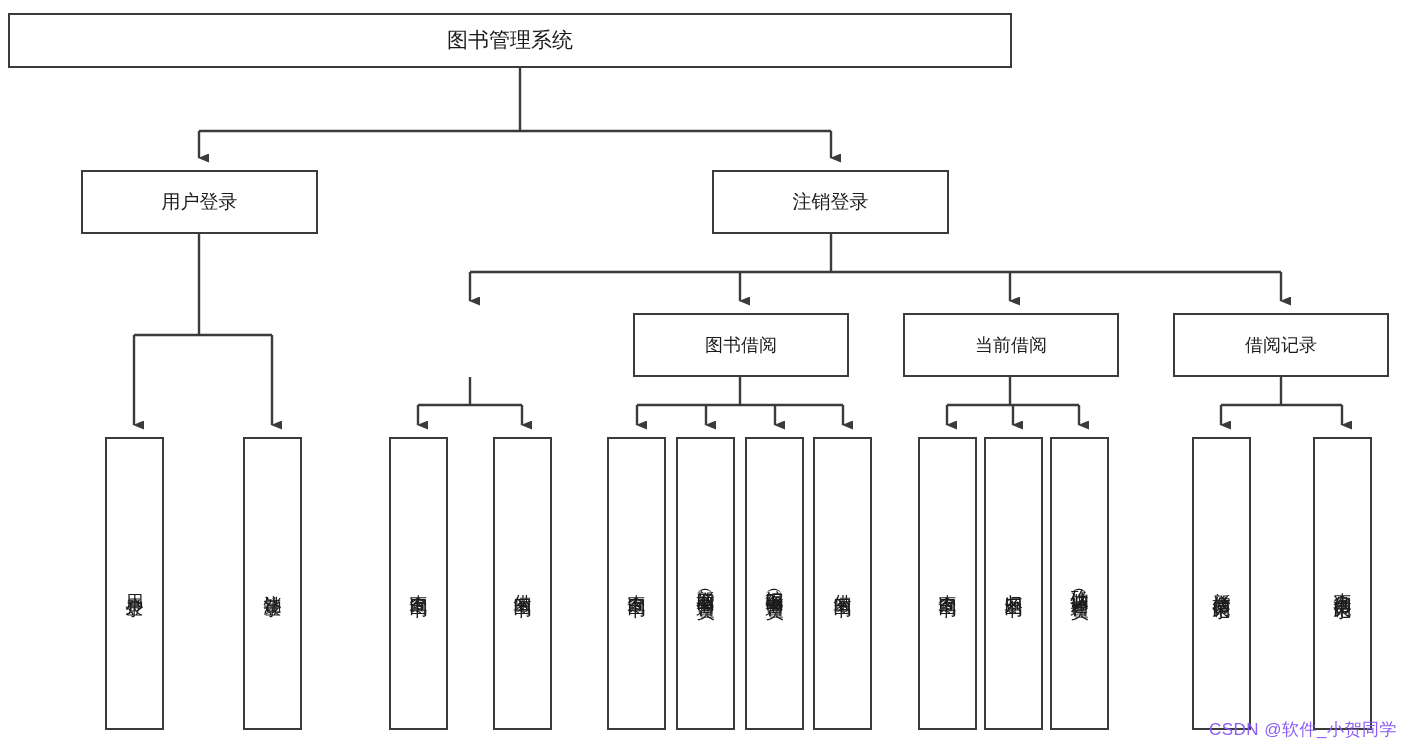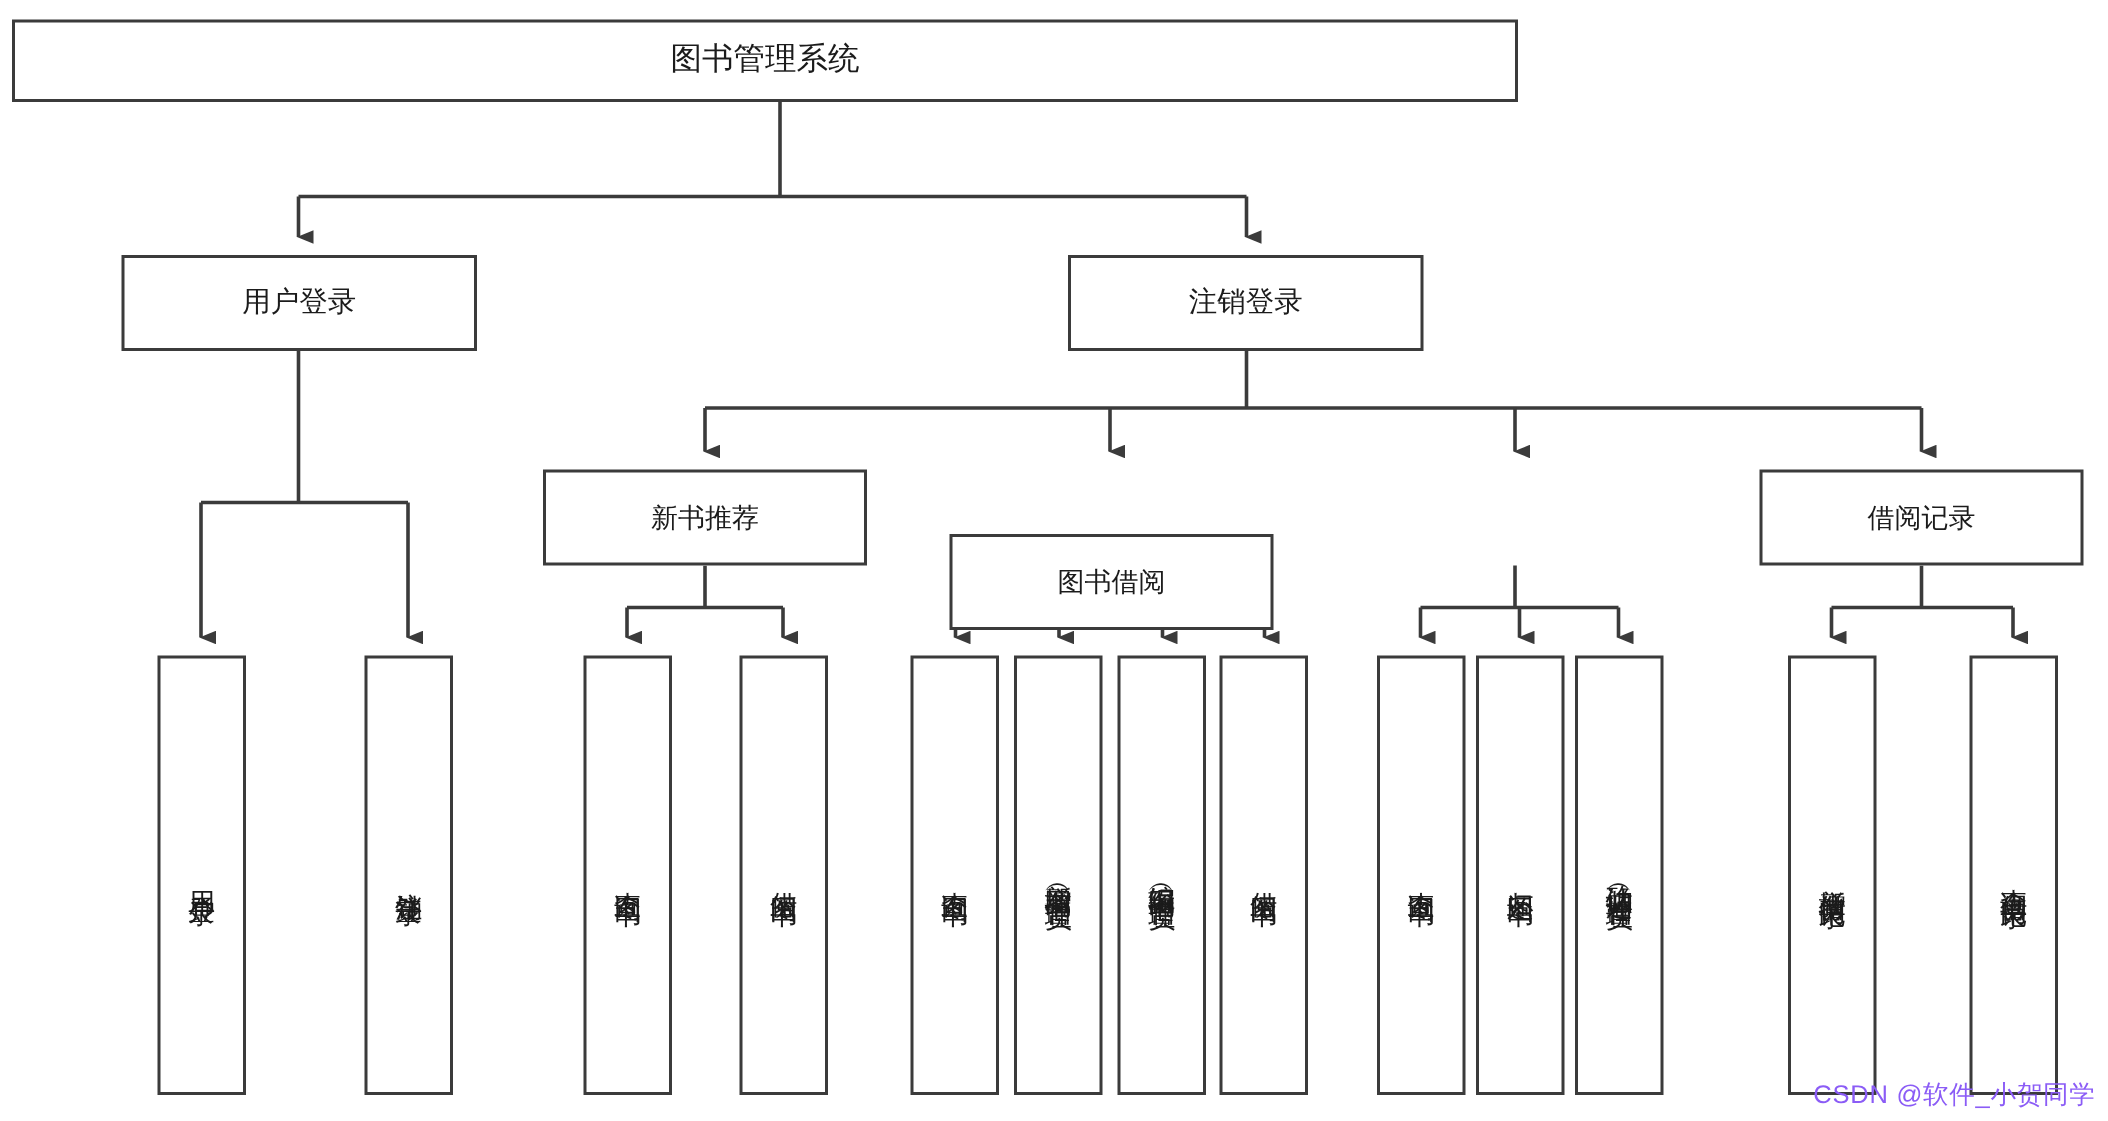--- a/index.html
+++ b/index.html
@@ -113,25 +113,25 @@
     <span>图书管理系统</span>
   </div>
 
   <div class="node h n-l1" style="left:81px;top:170px;width:237px;height:64px;">
     <span>用户登录</span>
   </div>
   <div class="node h n-l1" style="left:712px;top:170px;width:237px;height:64px;">
     <span>注销登录</span>
   </div>
 
-  <div class="node h n-l2" style="left:362px;top:313px;width:216px;height:64px;">
-    <span>新书推荐</span>
+  <div class="node h n-l2" style="left:633px;top:313px;width:216px;height:64px;">
+    <span>图书借阅</span>
   </div>
-  <div class="node h n-l2" style="left:633px;top:313px;width:216px;height:64px;margin-top:43px;">
-    <span>图书借阅</span>
+  <div class="node h n-l2" style="left:903px;top:313px;width:216px;height:64px;">
+    <span>当前借阅</span>
   </div>
   <div class="node h n-l2" style="left:1173px;top:313px;width:216px;height:64px;">
     <span>借阅记录</span>
   </div>
 
   <div class="node v n-leaf" style="left:105px;top:437px;width:59px;height:293px;">
     <span>用户登录</span>
   </div>
   <div class="node v n-leaf" style="left:243px;top:437px;width:59px;height:293px;">
     <span>注销登录</span>

